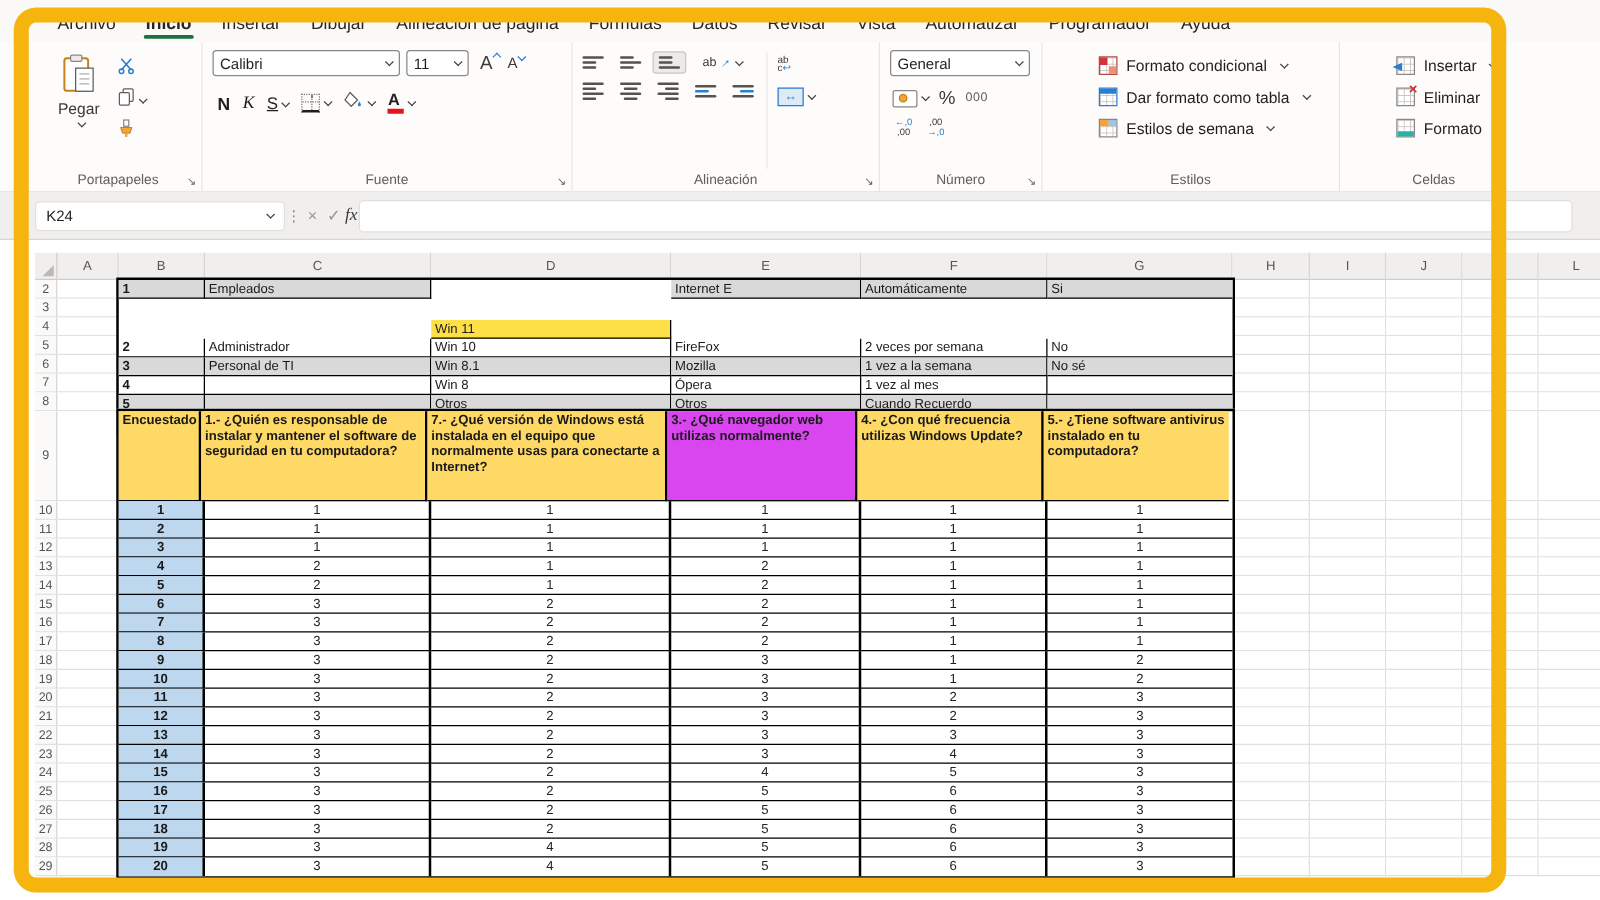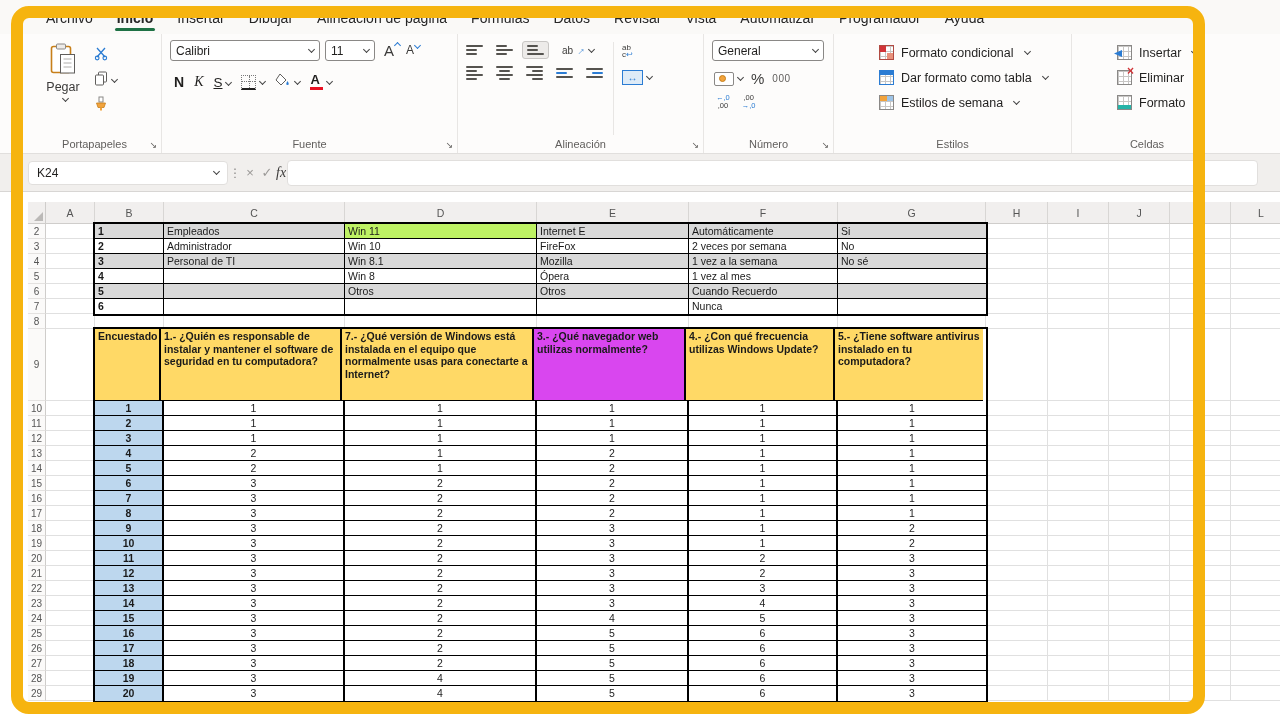--- a/index.html
+++ b/index.html
@@ -838,21 +838,21 @@
           <div class="gcell" style="width: 62px;"></div>
           <div class="gcell" style="width: 61px;"></div>
           <div class="gcell" style="width: 61px;"></div>
           <div class="gcell" style="width: 61px;"></div>
           <div class="gcell" style="width: 61px;"></div>
         </div>
         <div class="tbl leg" style="left: 65px; top: 20px; width: 891px;">
           <div class="trow">
             <div class="tcell c0" style="width: 69px; background: rgb(217, 217, 217);">1</div>
             <div class="tcell" style="width: 181px; background: rgb(217, 217, 217);">Empleados</div>
-            <div class="tcell" style="width: 192px; background: #bef264;">Win 11</div>
+            <div class="tcell" style="width: 192px; background: #fde047; margin-top: 32px;">Win 11</div>
             <div class="tcell" style="width: 152px; background: rgb(217, 217, 217);">Internet E</div>
             <div class="tcell" style="width: 149px; background: rgb(217, 217, 217);">Automáticamente</div>
             <div class="tcell" style="width: 148px; background: rgb(217, 217, 217);">Si</div>
           </div>
           <div class="trow">
             <div class="tcell c0" style="width: 69px;">2</div>
             <div class="tcell" style="width: 181px;">Administrador</div>
             <div class="tcell" style="width: 192px;">Win 10</div>
             <div class="tcell" style="width: 152px;">FireFox</div>
             <div class="tcell" style="width: 149px;">2 veces por semana</div>

